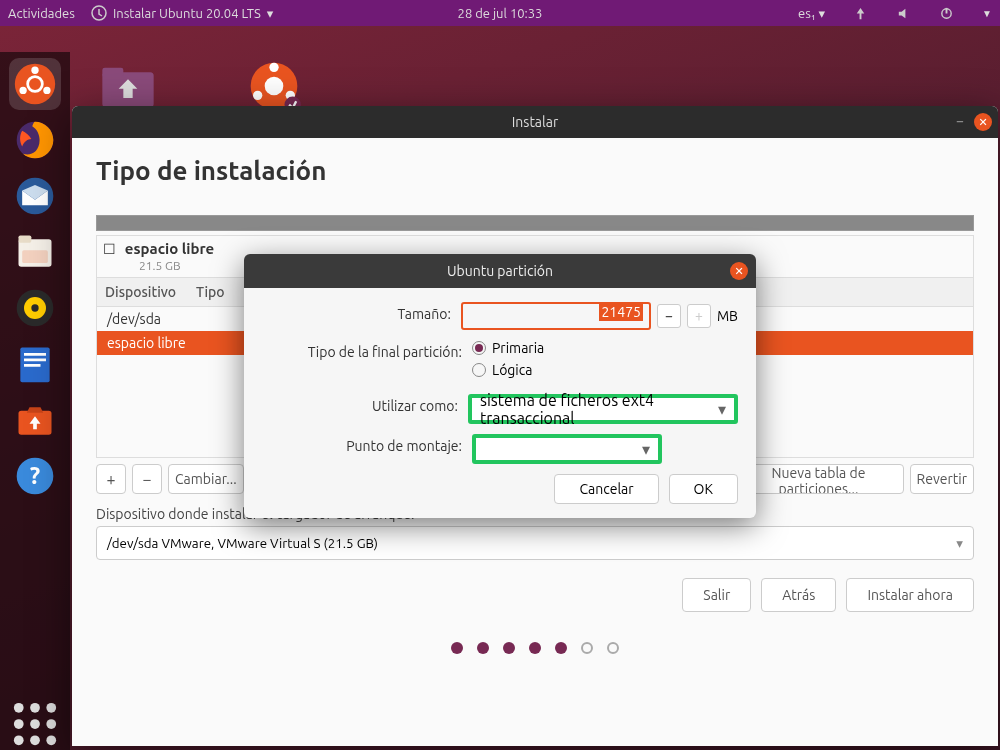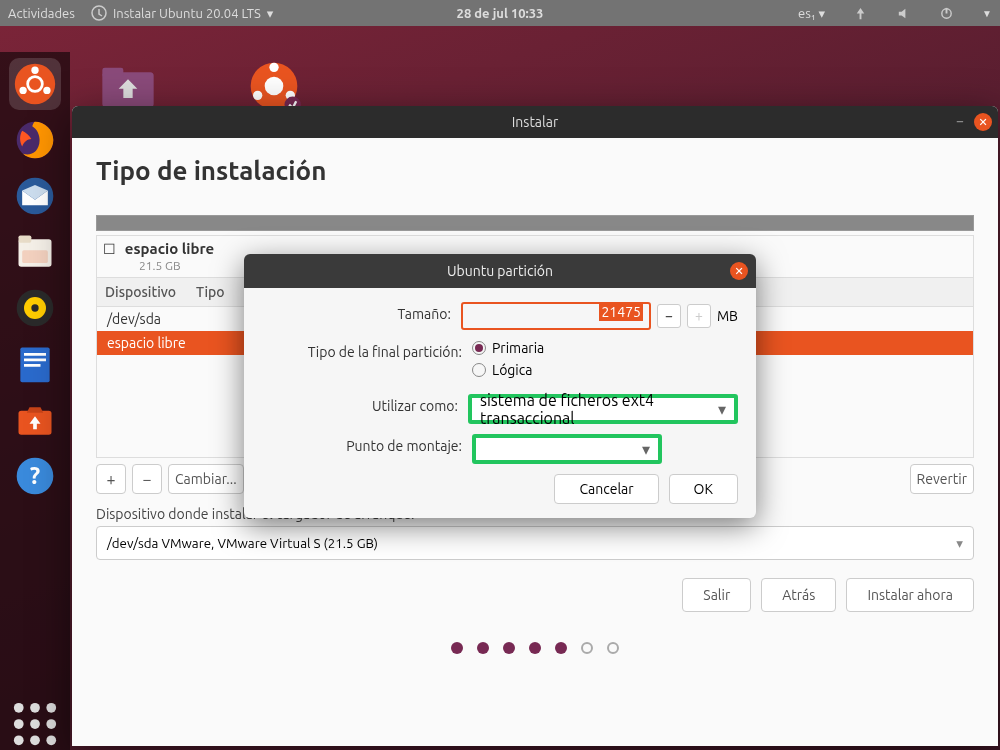--- a/index.html
+++ b/index.html
@@ -1,21 +1,21 @@
 <!DOCTYPE html>
 <html><head>
 <meta charset="utf-8">
 <style>
 * { box-sizing: border-box; margin: 0; padding: 0; font-family: Ubuntu, "Segoe UI", sans-serif; }
 body { width: 1000px; height: 750px; background: #4a1a2a; overflow: hidden; position: relative; }
 
 
-.top-panel { height: 26px; background: #737373; color: #ddd; display: flex; align-items: center; font-size: 13px; padding: 0 8px; }
+.top-panel { height: 26px; background: #701a75; color: #ddd; display: flex; align-items: center; font-size: 13px; padding: 0 8px; }
 .top-panel .left { display: flex; align-items: center; gap: 16px; }
-.top-panel .center { position: absolute; left: 50%; transform: translateX(-50%); font-weight: bold; }
+.top-panel .center { position: absolute; left: 50%; transform: translateX(-50%); }
 .top-panel .right { margin-left: auto; display: flex; align-items: center; gap: 28px; }
 .tray-icon svg { width: 15px; height: 15px; fill: #ccc; display: block; }
 
 
 .desktop { position: absolute; top: 26px; left: 0; right: 0; bottom: 0; background: linear-gradient(160deg, #7a2438 0%, #5a1e30 40%, #3a1422 100%); }
 
 
 .dock { position: absolute; top: 26px; left: 0; width: 70px; height: calc(100% - 26px); background: rgba(30,10,15,0.75); display: flex; flex-direction: column; align-items: center; padding-top: 6px; gap: 4px; }
 .dock-item { width: 52px; height: 52px; border-radius: 10px; display: flex; align-items: center; justify-content: center; }
 .dock-item.active { background: rgba(255,255,255,0.15); }
@@ -251,20 +251,21 @@
           <div class="trow">/dev/sda</div>
           <div class="trow sel">espacio libre</div>
         </div>
       </div>
 
       <div class="btn-row">
         <button class="pbtn">+</button>
         <button class="pbtn">−</button>
         <button class="txtbtn">Cambiar...</button>
         <div class="right-btns">
+          <button class="txtbtn" style="width:170px;overflow:hidden">Nueva tabla de particiones...</button>
           <button class="txtbtn">Revertir</button>
         </div>
       </div>
 
       <div class="boot-label">Dispositivo donde instalar el cargador de arranque:</div>
       <button class="boot-select">/dev/sda VMware, VMware Virtual S (21.5 GB)</button>
 
       <div class="nav-row">
         <button class="navbtn">Salir</button>
         <button class="navbtn">Atrás</button>

